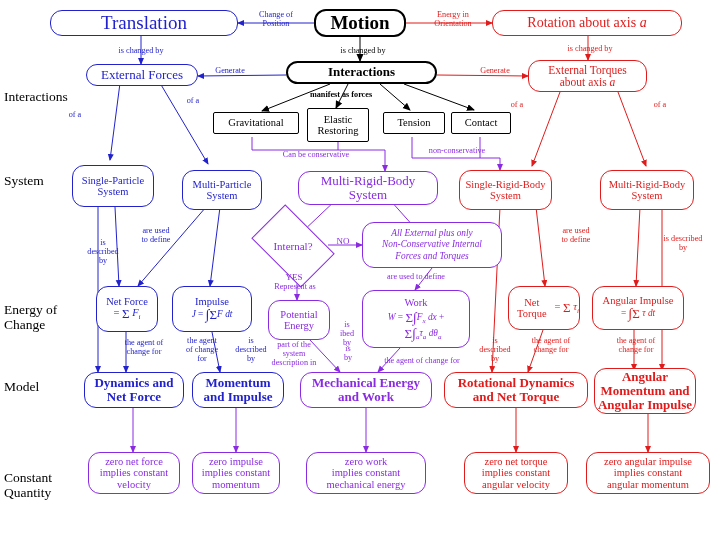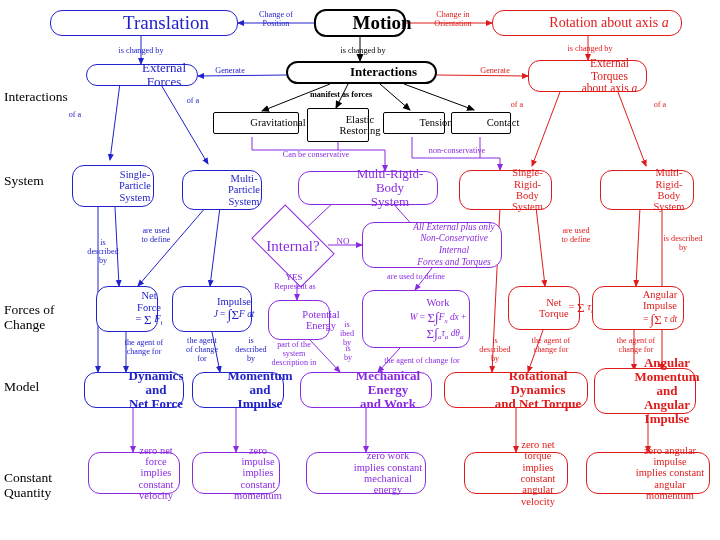--- a/index.html
+++ b/index.html
@@ -5,21 +5,21 @@
   html,body{margin:0;padding:0;}
   body{
     width:720px;height:540px;position:relative;overflow:hidden;
     background:#ffffff;
     font-family:"Liberation Serif", serif;
     color:#000;
   }
   #canvas{position:absolute;left:0;top:0;width:720px;height:540px;}
   svg.lines{position:absolute;left:0;top:0;width:720px;height:540px;pointer-events:none;}
 
-  .node{position:absolute;box-sizing:border-box;display:flex;align-items:center;justify-content:center;text-align:center;line-height:1.08;padding-left:44px;}
+  .node{position:absolute;box-sizing:border-box;display:flex;align-items:center;justify-content:center;text-align:center;line-height:1.08;}
   .box{border:1px solid #2222cc;border-radius:2px;background:#fff;}
   .blue{border-color:#2222cc;color:#2222cc;}
   .red{border-color:#e01b1b;color:#e01b1b;}
   .purple{border-color:#8a2be2;color:#8a2be2;}
   .black{border-color:#000;color:#000;}
   .rowlabel{position:absolute;color:#000;font-size:13.5px;text-align:left;line-height:1.1;}
   .edgelabel{position:absolute;font-size:8.2px;line-height:1.12;text-align:center;}
   .el-blue{color:#2222cc;}
   .el-red{color:#e01b1b;}
   .el-purple{color:#8a2be2;}
@@ -36,21 +36,21 @@
   .thick{border-width:2px;}
 
   .diamond{position:absolute;}
   .diamond .dshape{
     position:absolute;left:0;top:0;width:100%;height:100%;
     border:1px solid #8a2be2;background:#fff;
     transform:rotate(45deg);box-sizing:border-box;
   }
   .diamond .dtext{
     position:absolute;left:0;top:0;width:100%;height:100%;
-    display:flex;align-items:center;justify-content:center;color:#8a2be2;font-size:15px;
+    display:flex;align-items:center;justify-content:center;color:#8a2be2;font-size:11px;
   }
   .sum{font-size:13px;vertical-align:-2px;}
   .intg{font-size:14px;vertical-align:-2px;}
   .sub{font-size:7px;vertical-align:-3px;}
 </style>
 </head>
 <body>
 
 <div id="canvas">
 
@@ -148,21 +148,21 @@
     </g>
   </svg>
 
   <div class="rowlabel" style="left:4px;top:90px;">
     <span>Interactions</span>
   </div>
   <div class="rowlabel" style="left:4px;top:174px;">
     <span>System</span>
   </div>
   <div class="rowlabel" style="left:4px;top:288px;white-space:pre-line;">
-    <span>Forces of
+    <span>Energy of
 Change</span>
   </div>
   <div class="rowlabel" style="left:4px;top:380px;">
     <span>Model</span>
   </div>
   <div class="rowlabel" style="left:4px;top:456px;white-space:pre-line;">
     <span>Constant
 Quantity</span>
   </div>
 
@@ -312,21 +312,21 @@
 angular velocity</span>
   </div>
   <div class="node box red rounded t-sm" style="left:586px;top:452px;width:124px;height:42px;white-space:pre-line;">
     <span>zero angular impulse
 implies constant
 angular momentum</span>
   </div>
 
   <div class="edgelabel el-blue" style="left:244px;top:10px;width:64px;white-space:pre-line;">Change of
 Position</div>
-  <div class="edgelabel el-red" style="left:418px;top:10px;width:70px;white-space:pre-line;">Change in
+  <div class="edgelabel el-red" style="left:418px;top:10px;width:70px;white-space:pre-line;">Energy in
 Orientation</div>
 
   <div class="edgelabel el-blue" style="left:96px;top:46px;width:90px;">is changed by</div>
   <div class="edgelabel el-black" style="left:318px;top:46px;width:90px;">is changed by</div>
   <div class="edgelabel el-red" style="left:545px;top:44px;width:90px;">is changed by</div>
 
   <div class="edgelabel el-blue" style="left:205px;top:66px;width:50px;">Generate</div>
   <div class="edgelabel el-red" style="left:470px;top:66px;width:50px;">Generate</div>
 
   <div class="edgelabel el-blue" style="left:178px;top:96px;width:30px;">of a</div>

